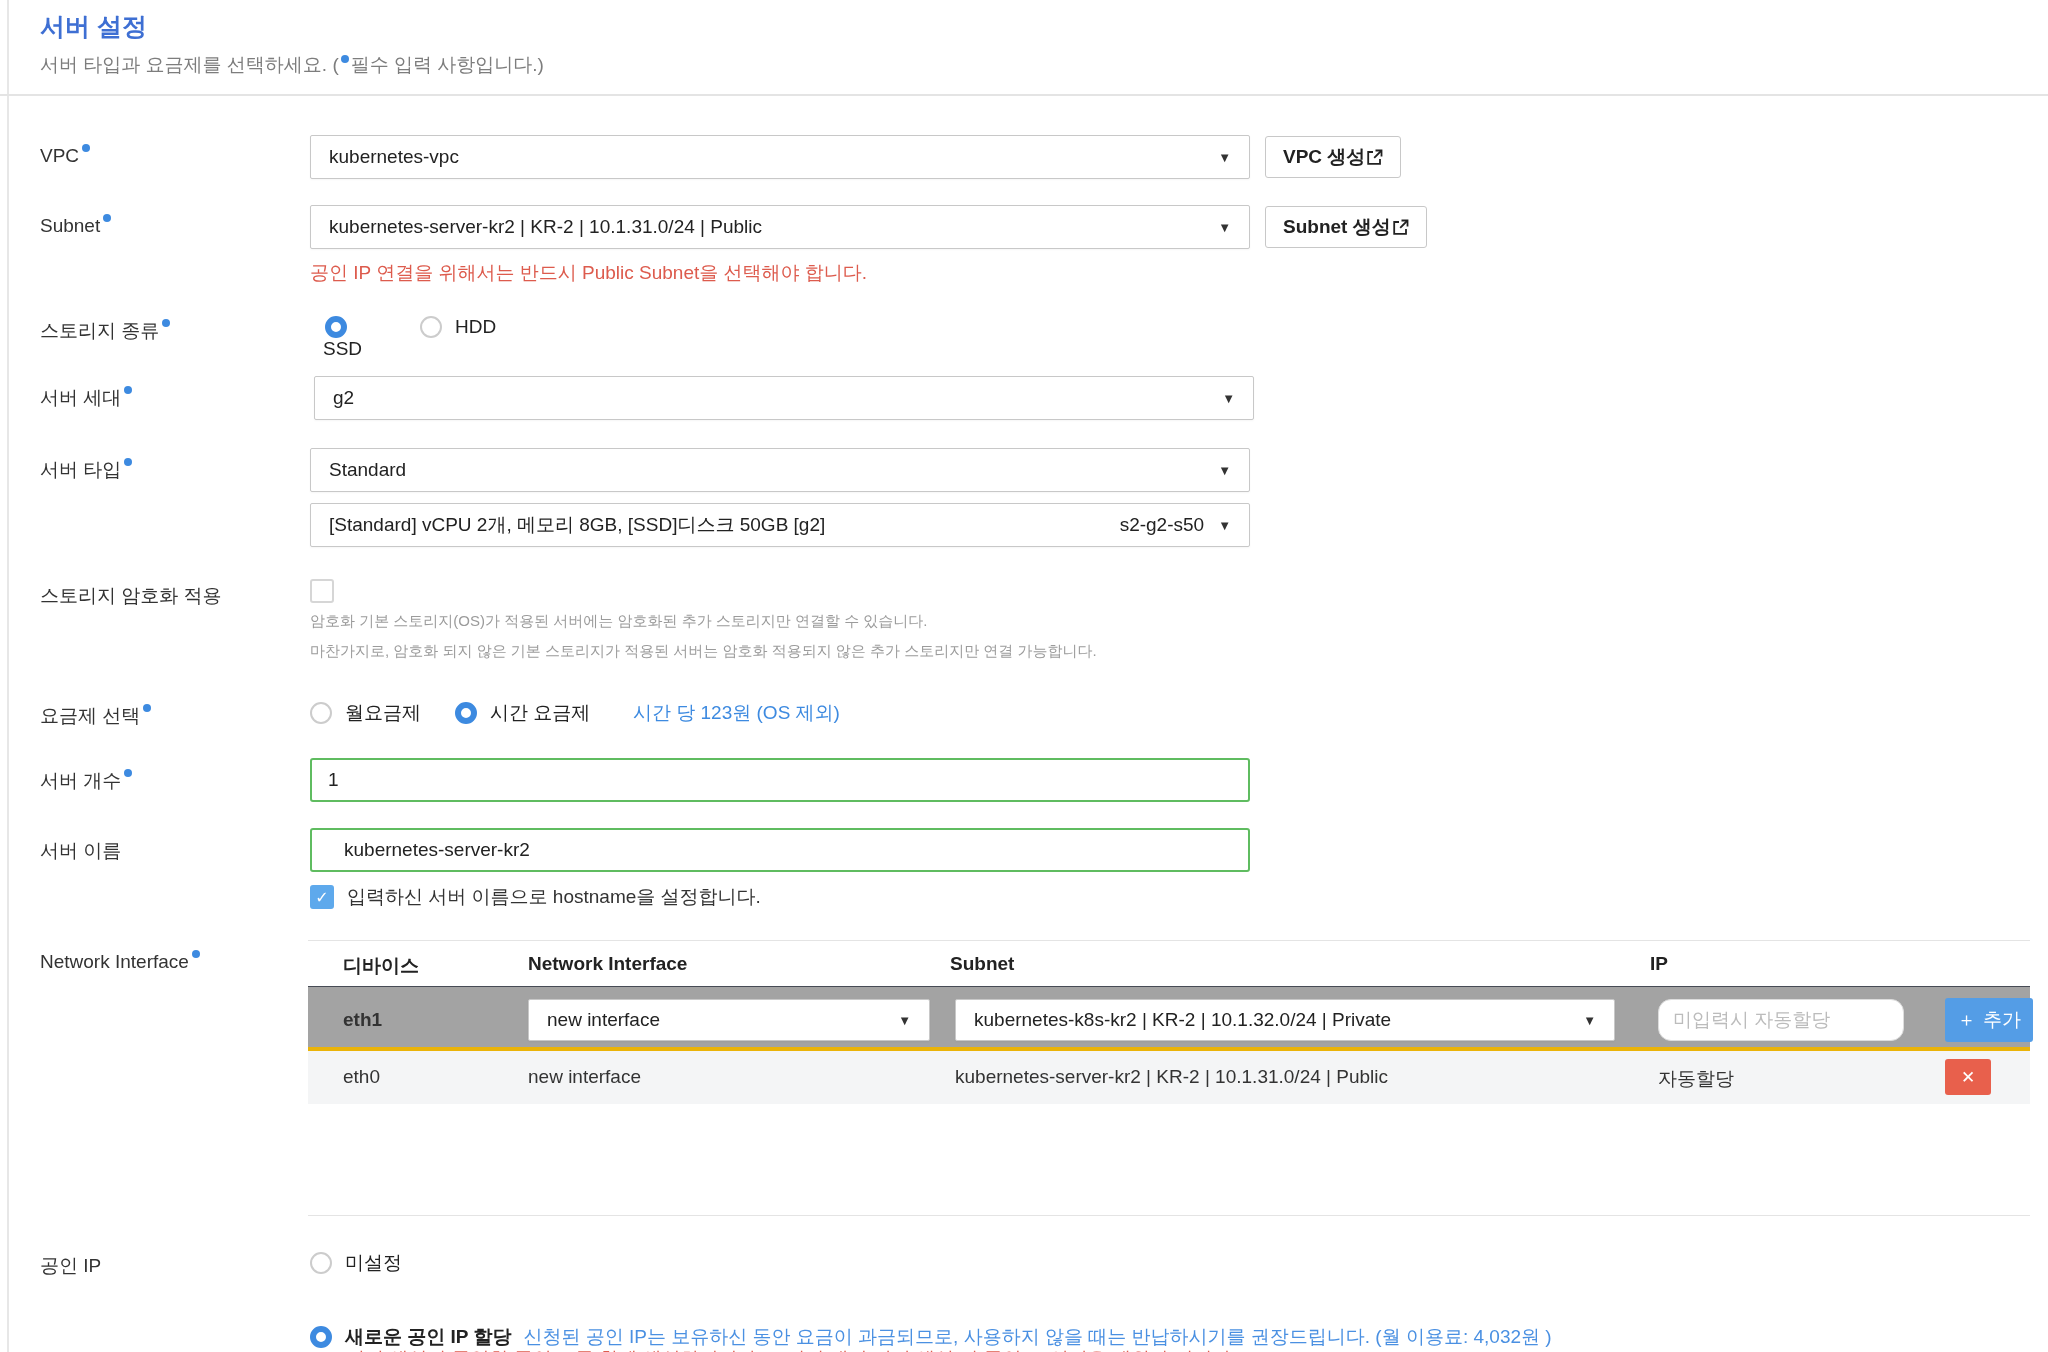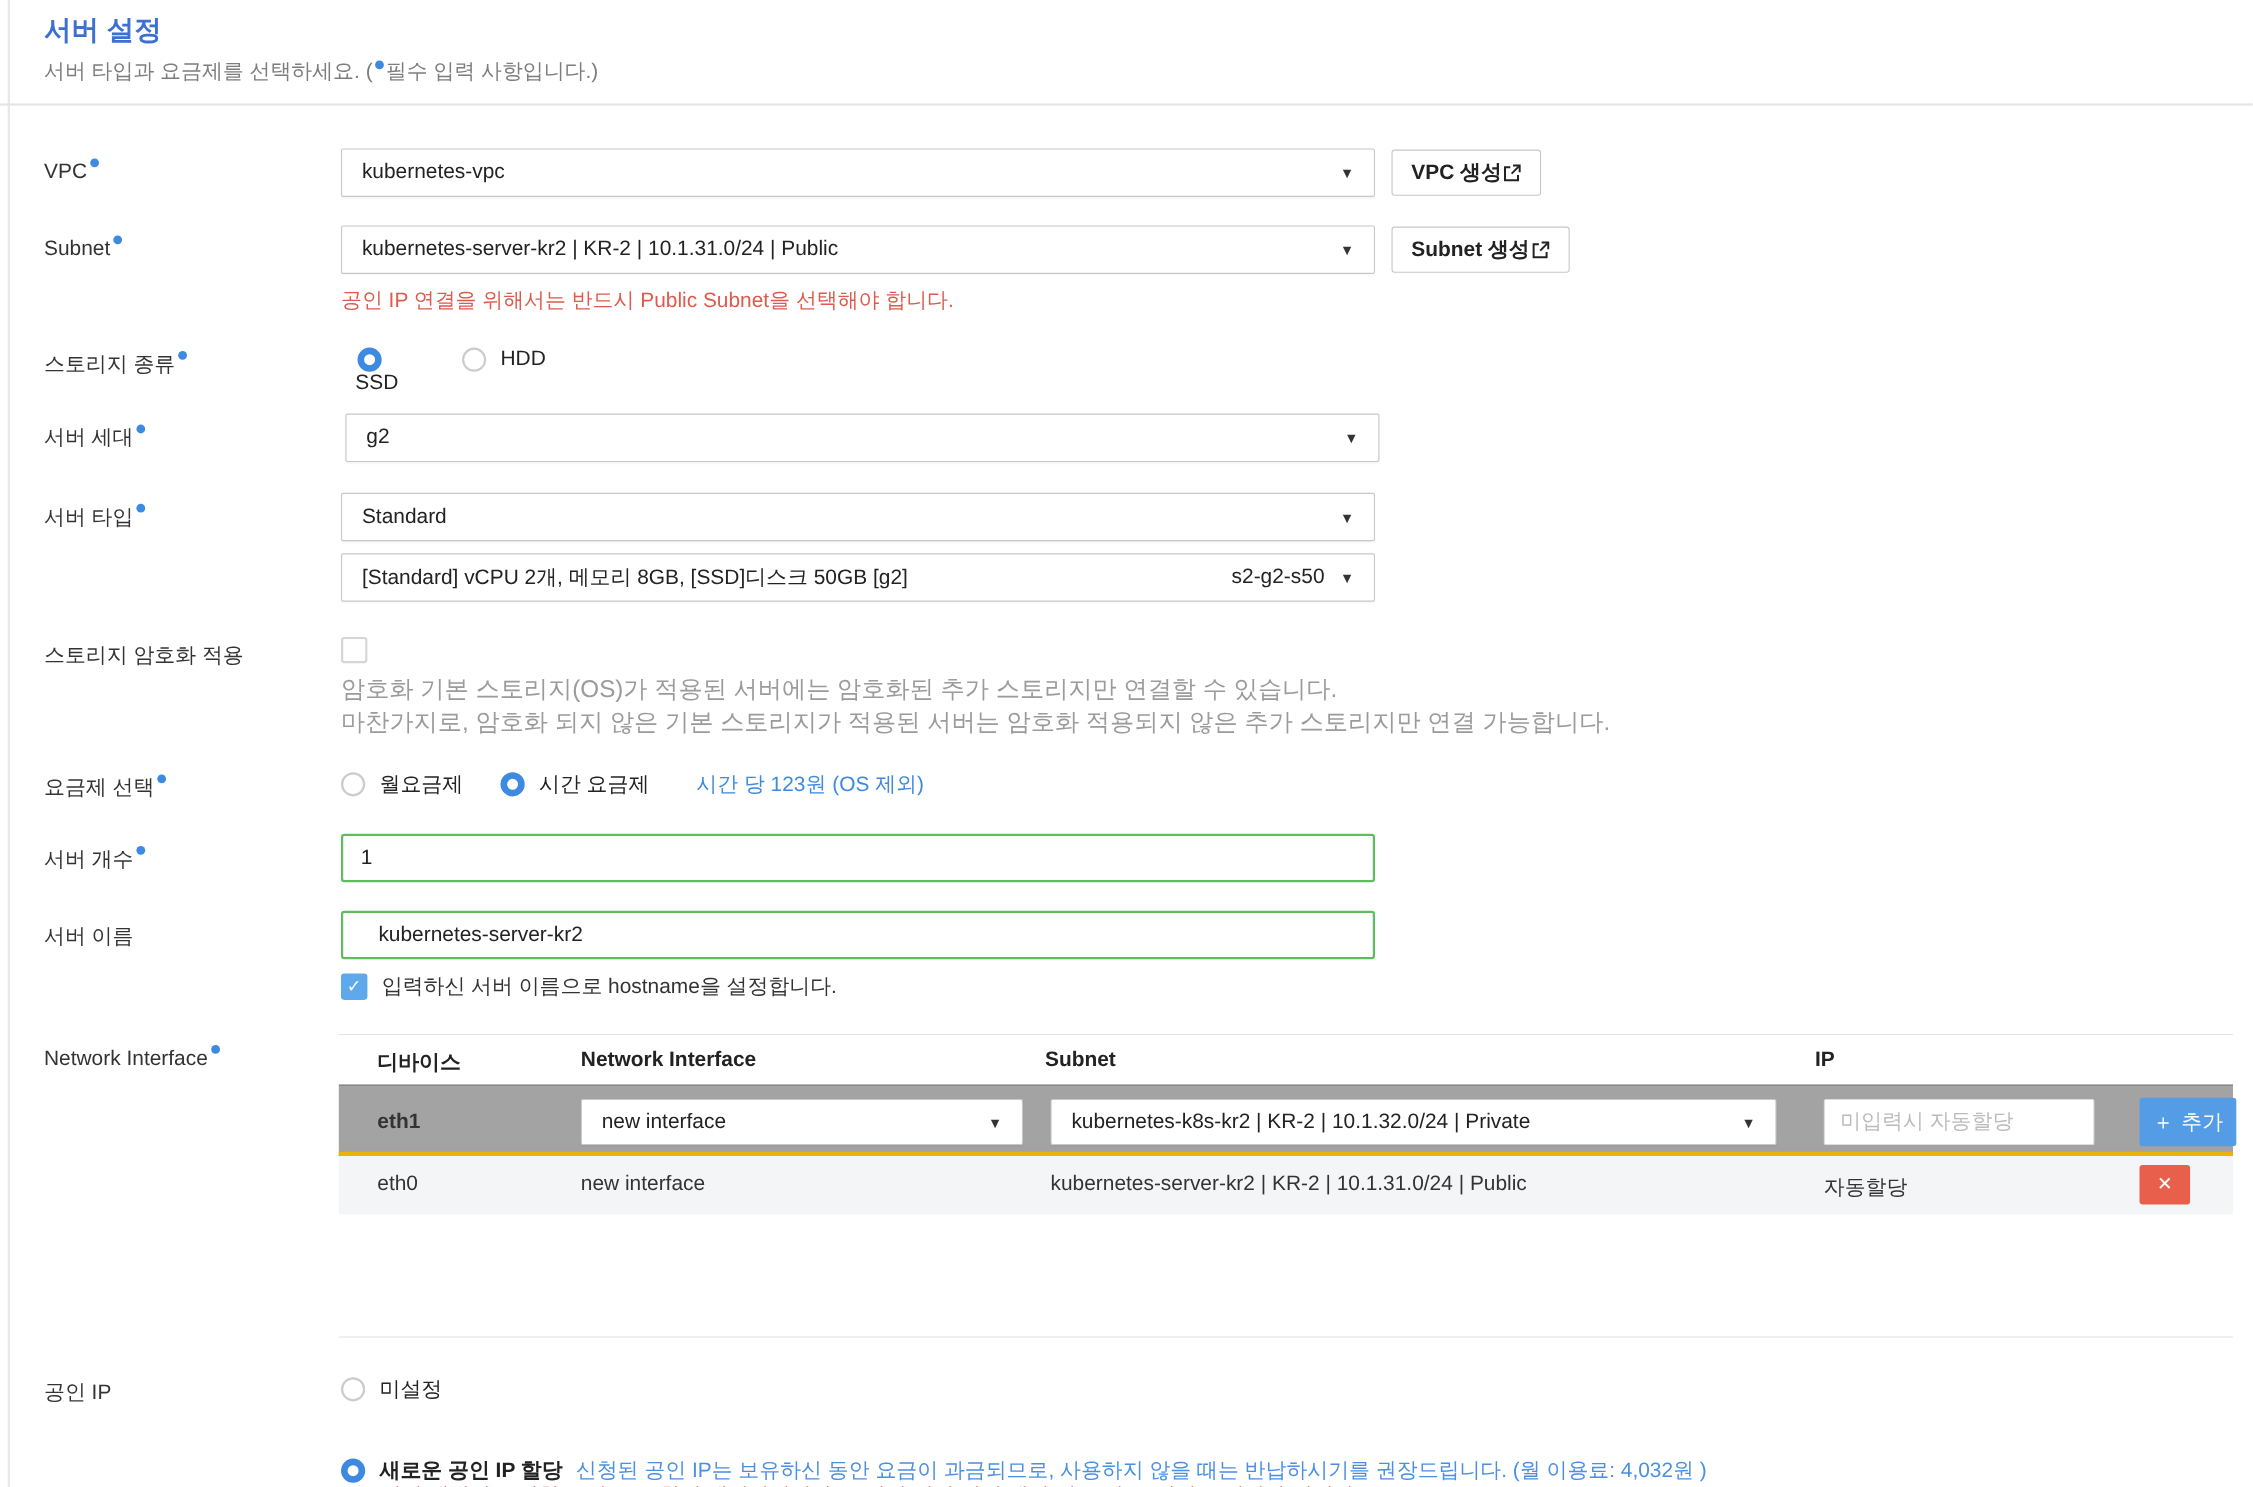--- a/index.html
+++ b/index.html
@@ -34,39 +34,39 @@
   .ext-icon{width:17px;height:17px;display:block;}
 
   .radio{width:22px;height:22px;border-radius:50%;background:#fff;border:2px solid #ccc;box-sizing:border-box;display:inline-block;flex:0 0 auto;cursor:pointer;}
   .radio.sel{border:6.5px solid #3d8ae0;}
   .opt-row{position:absolute;display:flex;align-items:center;font-size:19px;color:#222;}
   .opt-row .olabel{margin-left:13px;}
 
   .cb{width:24px;height:24px;border:2px solid #d6d6d6;border-radius:3px;background:#fff;box-sizing:border-box;cursor:pointer;}
   .cb.checked{background:#5ea9ec;border-color:#5ea9ec;color:#fff;display:flex;align-items:center;justify-content:center;font-size:16px;font-weight:bold;}
 
-  .help-text{position:absolute;left:310px;font-size:22px;color:#9b9b9b;white-space:nowrap;}
+  .help-text{position:absolute;left:310px;font-size:15px;color:#9b9b9b;white-space:nowrap;}
   .warn-text{position:absolute;left:310px;font-size:19px;color:#dd5b4d;white-space:nowrap;}
   .link-text{color:#3d8ae0;}
 
   .ginput{
     position:absolute;height:44px;border:2px solid #5fbc60;border-radius:3px;background:#fff;
     display:flex;align-items:center;padding:0 16px;font-size:19px;color:#222;box-sizing:border-box;
   }
 
   
   .ni-table{position:absolute;left:308px;top:940px;width:1722px;height:276px;border-top:1px solid #e4e4e4;border-bottom:1px solid #e4e4e4;box-sizing:border-box;}
   .ni-header{position:absolute;left:0;top:0;width:100%;height:46px;border-bottom:1px solid #474b55;box-sizing:border-box;}
   .ni-h{position:absolute;top:12px;font-size:19px;font-weight:bold;color:#222;white-space:nowrap;}
   .ni-row1{position:absolute;left:0;top:46px;width:100%;height:64px;border-bottom:4px solid #eab308;box-sizing:border-box;background:#a3a3a3;}
   .ni-row2{position:absolute;left:0;top:110px;width:100%;height:53px;background:#f4f5f6;}
   .cell-text{position:absolute;font-size:19px;color:#333;white-space:nowrap;}
   .ni-dd{height:42px;}
   .ip-input{
-    position:absolute;height:42px;width:246px;border:1px solid #ddd;border-radius:2px;background:#fff;
+    position:absolute;height:42px;width:246px;border:1px solid #ddd;border-radius:13px;background:#fff;
     font-size:19px;color:#222;padding:0 14px;box-sizing:border-box;font-family:inherit;
   }
   .ip-input::placeholder{color:#bcbcbc;}
   .add-btn{
     position:absolute;width:88px;height:44px;background:#549de6;color:#fff;border:none;border-radius:3px;
     font-size:19px;display:flex;align-items:center;justify-content:center;gap:7px;cursor:pointer;font-family:inherit;
   }
   .del-btn{
     position:absolute;width:46px;height:36px;background:#e8604c;color:#fff;border:none;border-radius:3px;
     font-size:17px;font-weight:bold;display:flex;align-items:center;justify-content:center;cursor:pointer;font-family:inherit;

